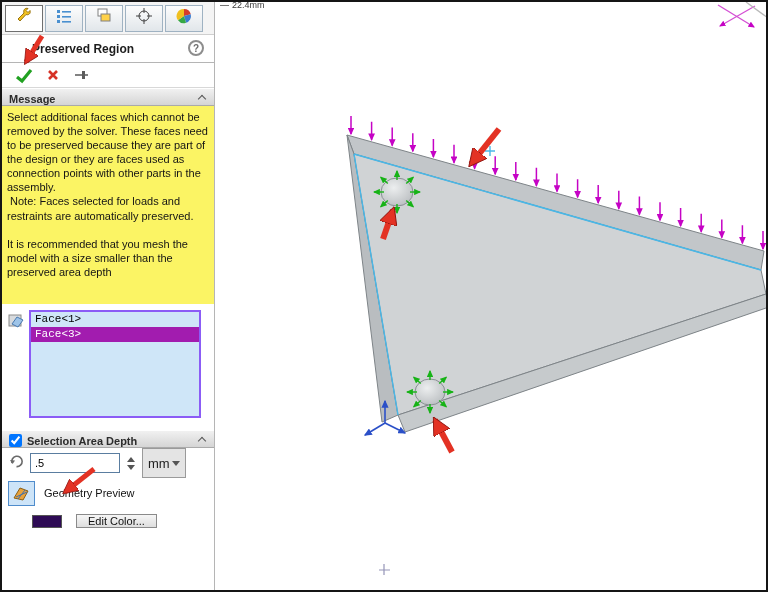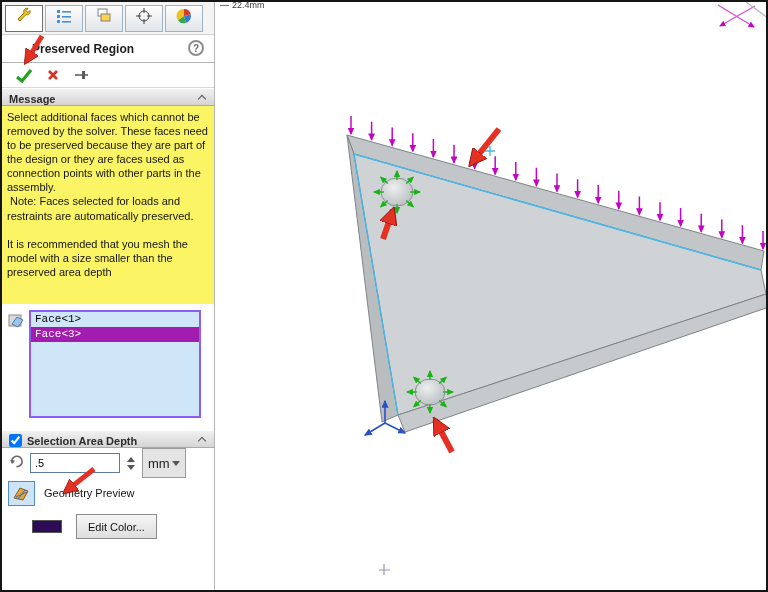--- a/index.html
+++ b/index.html
@@ -36,21 +36,21 @@
   .spin .dn { width: 0; height: 0; border-left: 4px solid transparent; border-right: 4px solid transparent; border-top: 5px solid #555; }
   .unitbox { width: 44px; height: 20px; background: #e4e4e4; border: 1px solid #9a9a9a; display: flex; align-items: center; justify-content: space-between; padding: 14px 5px; font-size: 13px; color: #222; cursor: pointer; }
   .unitbox .caret { width: 0; height: 0; border-left: 4px solid transparent; border-right: 4px solid transparent; border-top: 5px solid #555; }
 
   .prevrow { display: flex; align-items: center; gap: 9px; height: 30px; padding: 0 6px; font-size: 11px; color: #111; }
   .geo-btn { width: 27px; height: 25px; background: #cde4f8; border: 1px solid #4f8ccc; display: flex; align-items: center; justify-content: center; cursor: pointer; }
   .mesh-btn { width: 23px; height: 21px; background: #f2f2f2; border: 1px solid #cfcfcf; display: flex; align-items: center; justify-content: center; margin-left: 3px; }
   .prevrow .disabled { color: #a3a3a3; }
   .colorrow { display: flex; align-items: center; gap: 14px; padding: 6px 6px 0 30px; }
   .swatch { width: 30px; height: 13px; border: 1px solid #555; }
-  .btn { height: 25px; padding: 0 11px; background: linear-gradient(#f6f6f6, #dedede); border: 1px solid #8a8a8a; font-size: 11px; font-family: "Liberation Sans", sans-serif; color: #111; cursor: pointer; }
+  .btn { height: 14px; padding: 0 11px; background: linear-gradient(#f6f6f6, #dedede); border: 1px solid #8a8a8a; font-size: 11px; font-family: "Liberation Sans", sans-serif; color: #111; cursor: pointer; }
 
   
   .graphics { position: absolute; left: 214px; top: 0; right: 0; bottom: 0; background: #fff; z-index: 1; }
   .dim-label { position: absolute; left: 16px; top: -2px; font-size: 9px; color: #3a3a3a; }
   .dim-dash { position: absolute; left: 4px; top: 3px; width: 9px; height: 1px; background: #777; }
 
   #overlay { position: absolute; left: 0; top: 0; width: 768px; height: 592px; z-index: 5; pointer-events: none; }
 </style>
 </head>
 <body>

